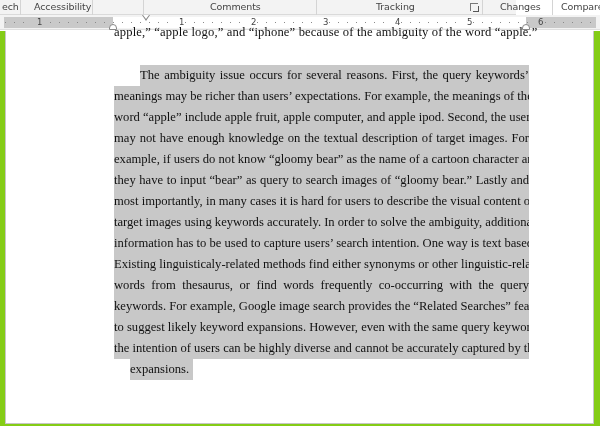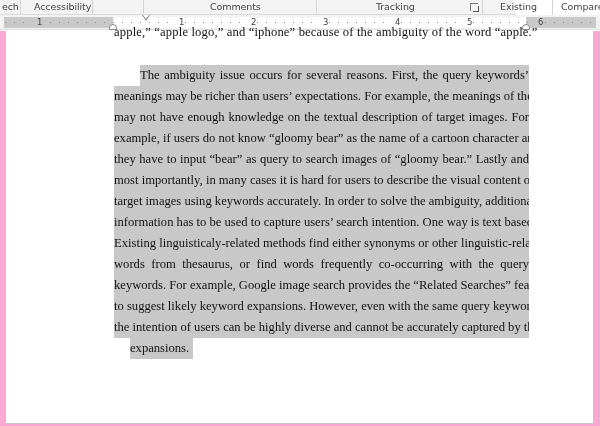--- a/index.html
+++ b/index.html
@@ -46,21 +46,21 @@
   .indent-top::after {
     content: ""; position: absolute; left: -3px; top: -6px; width: 0; height: 0;
     border-left: 3px solid transparent; border-right: 3px solid transparent; border-top: 4px solid #fff;
   }
   .indent-bottom {
     position: absolute; top: 24px; width: 8px; height: 6px; background: #fff;
     border: 1px solid #888; border-radius: 4px 4px 0 0;
   }
 
   
-  .doc-area { position: absolute; left: 0; top: 31px; width: 600px; height: 395px; background: #f9a8d4; }
+  .doc-area { position: absolute; left: 0; top: 31px; width: 600px; height: 395px; background: #84cc16; }
   .page {
     position: absolute; left: 5px; top: 0; width: 589px; height: 393px; background: #ffffff;
     border-left: 1px solid #c6c6c6; border-right: 1px solid #c6c6c6; border-bottom: 1px solid #c6c6c6;
   }
   .prev-line {
     position: absolute; left: 108px; top: -6px; width: 420px; font-size: 12.6px; color: #111;
     font-family: "Liberation Serif", serif; white-space: nowrap; letter-spacing: 0.15px;
   }
   .para {
     position: absolute; left: 108px; top: 34px; width: 415px;
@@ -80,21 +80,21 @@
   <span class="rg-label" style="left:2px">ech</span>
   <div class="rg-sep" style="left:20px"></div>
   <span class="rg-label" style="left:34px">Accessibility</span>
   <div class="rg-sep" style="left:92px"></div>
   <div class="rg-sep" style="left:143px"></div>
   <span class="rg-label" style="left:210px">Comments</span>
   <div class="rg-sep" style="left:316px"></div>
   <span class="rg-label" style="left:376px">Tracking</span>
   <div class="launcher"></div>
   <div class="rg-sep" style="left:482px"></div>
-  <span class="rg-label" style="left:500px">Existing</span>
+  <span class="rg-label" style="left:500px">Changes</span>
   <div class="rg-sep" style="left:552px"></div>
   <span class="rg-label" style="left:561px">Compare</span>
 </div>
 
 <div class="ruler-band"></div>
 <div class="ruler">
   <div class="ruler-margin-left"></div>
   <div class="ruler-margin-right"></div>
   <div id="ruler-ticks">
       <div class="ruler-tick" style="left: 1px;"></div>
@@ -167,20 +167,21 @@
 <div class="indent-top"></div>
 <div class="indent-bottom" style="left:109px"></div>
 <div class="indent-bottom" style="left:522px"></div>
 
 <div class="doc-area">
   <div class="page">
     <div class="prev-line">apple,”  “apple logo,” and “iphone” because of the ambiguity of the word “apple.”</div>
     <div class="para">
       <div class="line first">The ambiguity issue occurs for several reasons. First, the query keywords’</div>
       <div class="line">meanings may be richer than users’ expectations. For example, the meanings of the</div>
+      <div class="line">word “apple” include apple fruit, apple computer, and apple ipod. Second, the user</div>
       <div class="line">may not have enough knowledge on the textual description of target images. For</div>
       <div class="line">example, if users do not know “gloomy bear” as the name of a cartoon character and</div>
       <div class="line">they have to input “bear” as query to search images of “gloomy bear.” Lastly and</div>
       <div class="line">most importantly, in many cases it is hard for users to describe the visual content of</div>
       <div class="line">target images using keywords accurately. In order to solve the ambiguity, additional</div>
       <div class="line">information has to be used to capture users’ search intention. One way is text based</div>
       <div class="line">Existing linguisticaly-related methods find either synonyms or other linguistic-related</div>
       <div class="line">words from thesaurus, or find words frequently co-occurring with the query</div>
       <div class="line">keywords. For example, Google image search provides the “Related Searches” feature</div>
       <div class="line">to suggest likely keyword expansions. However, even with the same query keywords,</div>

